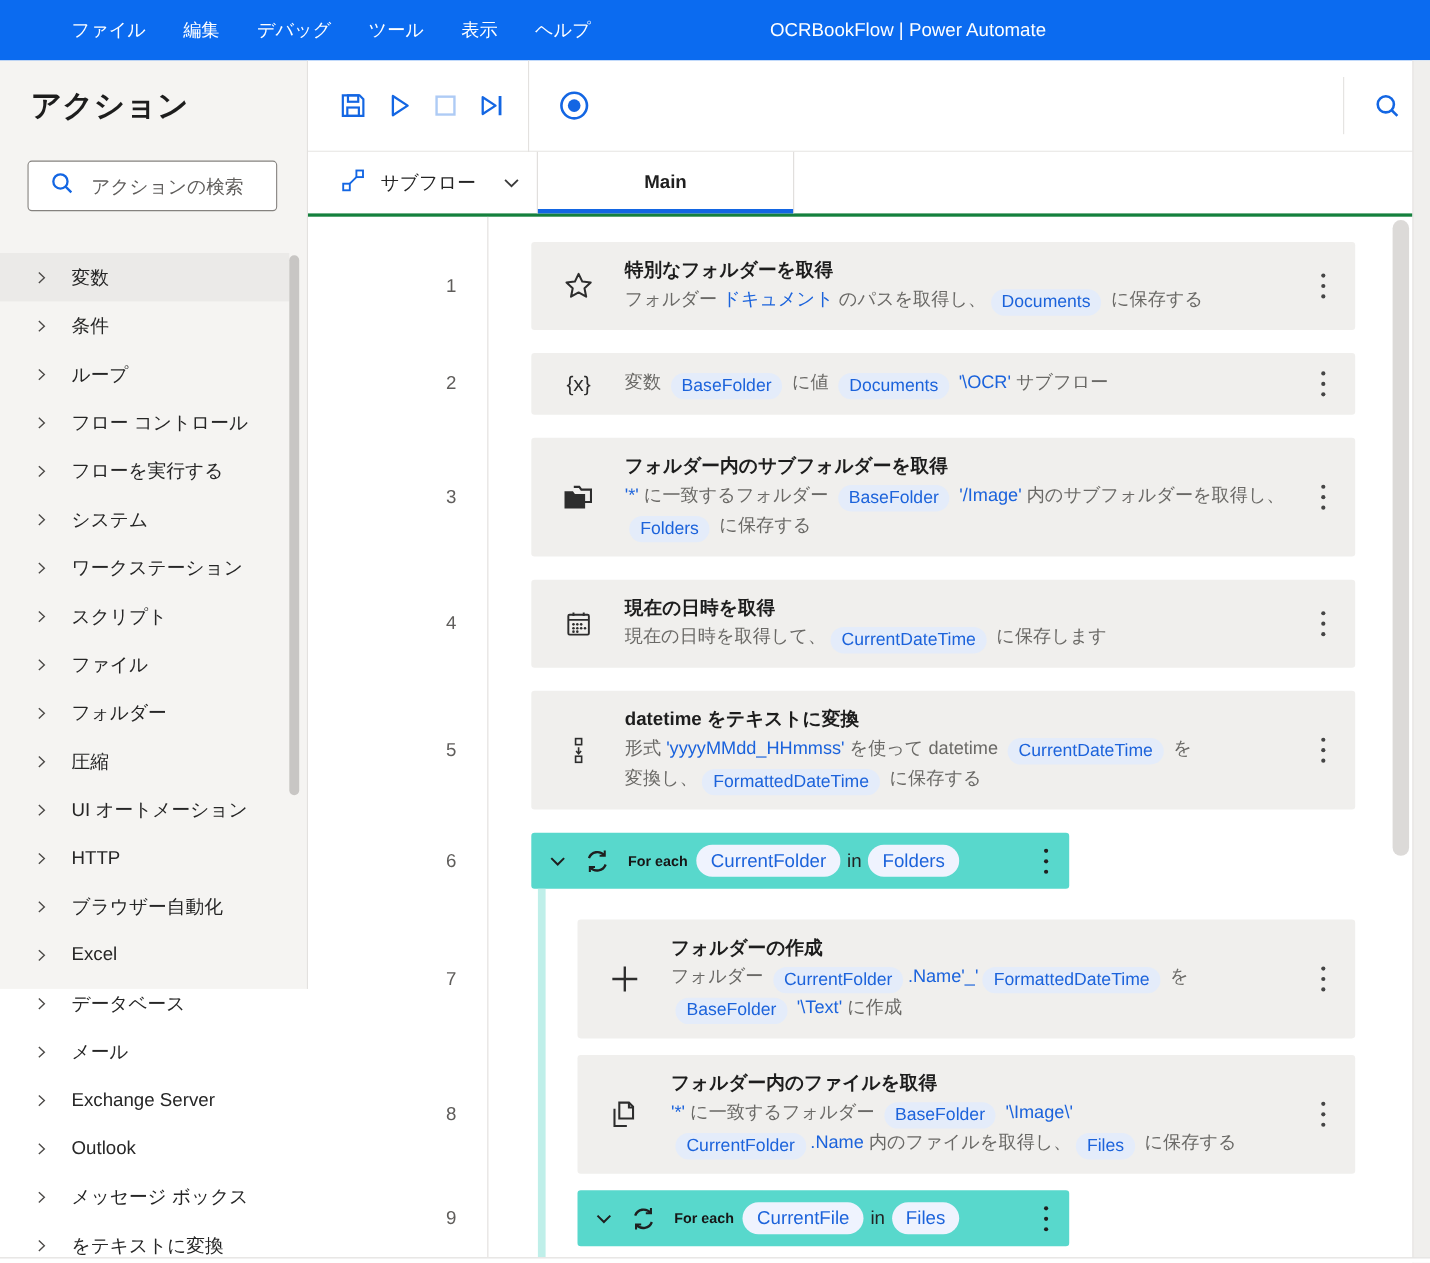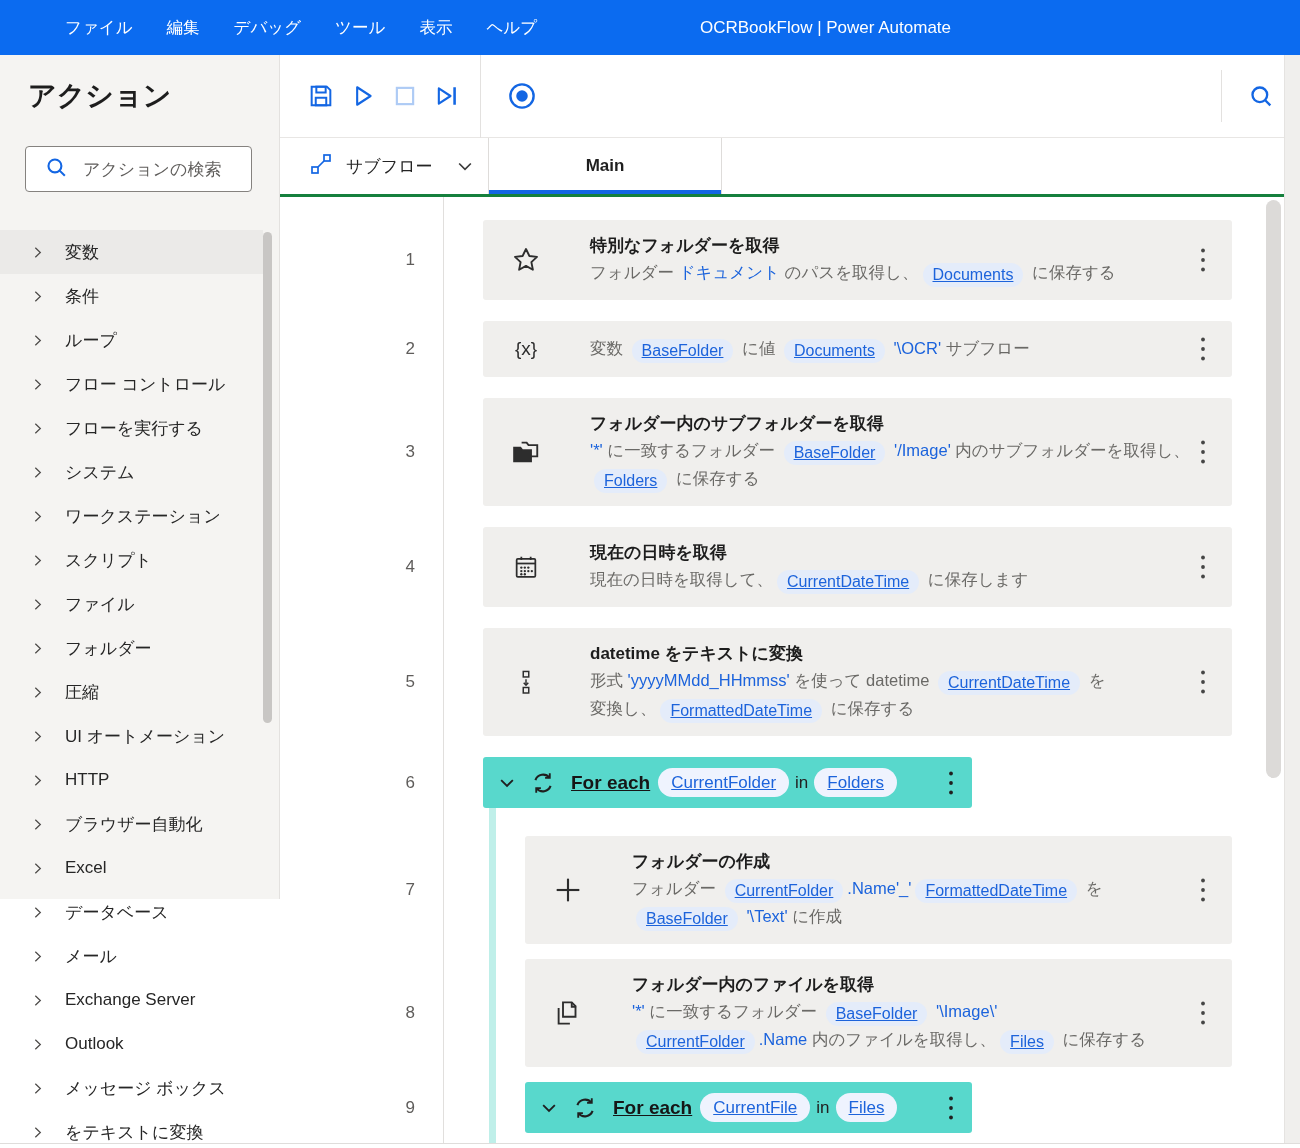--- a/index.html
+++ b/index.html
@@ -55,36 +55,36 @@
   .num-rail { position:absolute; left:163px; top:0; bottom:0; width:1px; background:#e1dfdd; }
   .rows { position:relative; padding-top:23px; }
   .flow-row { position:relative; margin-bottom:21px; }
   .row-num { position:absolute; left:0; top:50%; transform:translateY(-50%); width:163px;
              text-align:right; padding-right:28px; color:#5f5d5b; font-size:17px; }
 
   .card { margin-left:203px; width:749px; background:var(--card-bg,#f0efed); border-radius:3px;
           display:flex; align-items:center; padding:13px 18px 13px 0; cursor:pointer; }
   .loop-body .card { margin-left:245px; width:707px; }
   .card .icon-box { width:85px; flex:0 0 85px; display:flex; align-items:center; justify-content:center; color:#2d2d2d; }
-  .card .content { flex:1; min-width:0;margin-left:22px; }
+  .card .content { flex:1; min-width:0; }
   .card .title { font-size:17px; font-weight:700; color:#1d1d1d; line-height:26px; }
   .desc-line { line-height:27px; font-size:16.5px; color:#6a6966; }
   .seg-link { color:var(--link-blue,#1b63dc); }
   .pill { display:inline-block; background:var(--pill-bg,#e4ecfa); color:var(--pill-text,#1c63db);
-          border-radius:13px; padding:0 10px; line-height:24px; font-size:16px; margin:0 4px; vertical-align:-2px; cursor:pointer;text-decoration:underline; }
+          border-radius:13px; padding:0 10px; line-height:24px; font-size:16px; margin:0 4px; vertical-align:-2px; cursor:pointer; }
   .kebab { width:22px; flex:0 0 22px; display:flex; align-items:center; justify-content:center;
            color:#454545; cursor:pointer; }
 
   
   .foreach { margin-left:203px; width:489px; height:51px; background:var(--foreach-bg,#58d8cc);
              border-radius:3px; display:flex; align-items:center; padding:0 10px 0 14px; cursor:pointer; }
   .loop-body .foreach { margin-left:245px; width:447px; }
   .foreach .chev { display:flex; margin-right:12px; color:#1f1f1f; }
   .foreach .icon-box { display:flex; margin-right:14px; color:#1f1f1f; }
-  .seg-bold { font-size:19px; font-weight:700; color:#161616; margin-right:4px;text-decoration:underline; }
+  .seg-bold { font-size:13px; font-weight:700; color:#161616; margin-right:4px; }
   .seg-plain { font-size:17px; color:#222; margin:0 2px; }
   .foreach .pill { background:var(--foreach-pill-bg,#eff3fe); line-height:29px; border-radius:15px;
                    font-size:17px; padding:0 13px; vertical-align:-3px; }
   .foreach .kebab { margin-left:auto; color:#1f1f1f; }
   .flow-row.foreach-row { margin-bottom:0; }
 
   .loop-body { position:relative; padding-top:28px; }
   .loop-body::before { content:""; position:absolute; left:209px; top:0; bottom:-80px; width:7px;
                        background:var(--loop-line,#bfefe9); }
   .loop-body .flow-row { margin-bottom:15px; }

